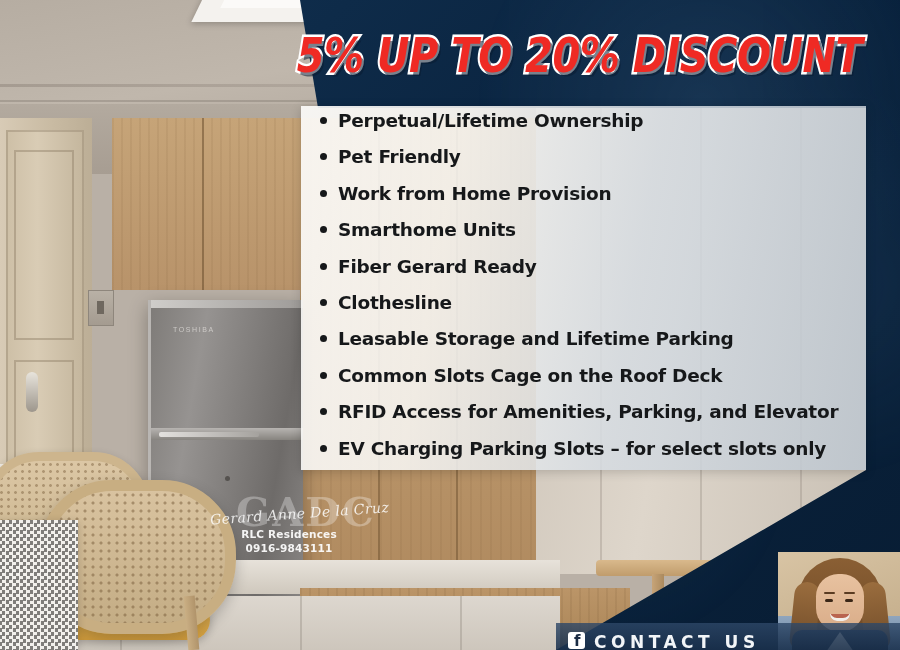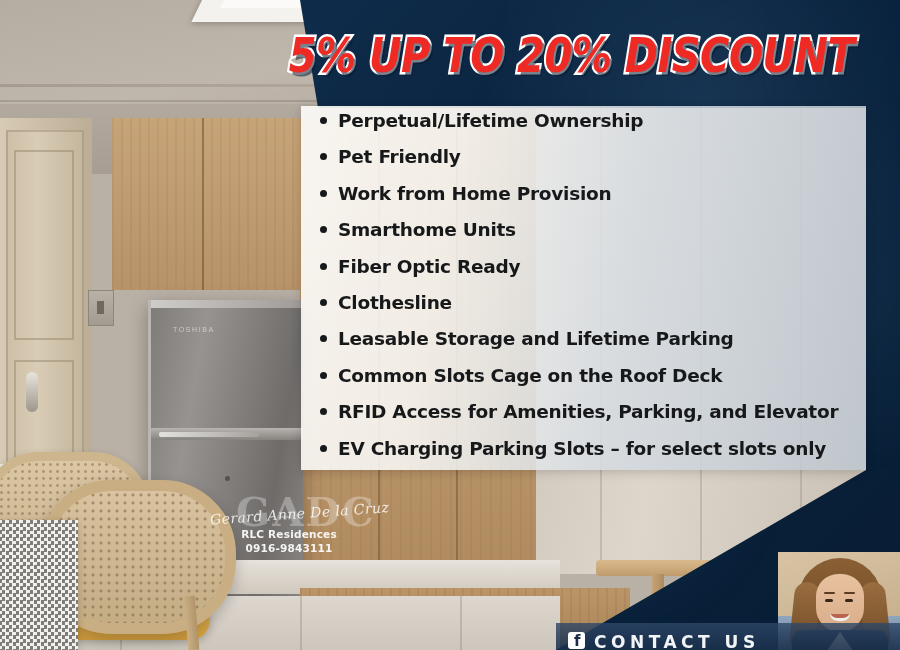--- a/index.html
+++ b/index.html
@@ -125,21 +125,21 @@
         clip-path:polygon(300px 0, 900px 0, 900px 650px, 556px 650px, 866px 470px, 866px 108px, 318px 108px);}
   .navy-tex{position:absolute;left:0;top:0;width:900px;height:650px;opacity:.30;
         background:
           radial-gradient(circle at 78% 16%,rgba(125,180,225,.40),rgba(0,0,0,0) 26%),
           radial-gradient(circle at 92% 44%,rgba(110,165,215,.30),rgba(0,0,0,0) 22%),
           radial-gradient(circle at 68% 72%,rgba(100,150,200,.26),rgba(0,0,0,0) 24%);
         clip-path:polygon(300px 0, 900px 0, 900px 650px, 556px 650px, 866px 470px, 866px 108px, 318px 108px);
         pointer-events:none;}
 
   
-  .headline{position:absolute;left:284px;top:20px;width:575px;height:70px;
+  .headline{position:absolute;left:292px;top:20px;width:575px;height:70px;
         display:flex;align-items:center;justify-content:center;}
   .headline span{
         font-family:"DejaVu Sans",sans-serif;
         font-size:40px;font-weight:bold;font-style:italic;
         letter-spacing:-0.5px;white-space:nowrap;
         color:#ef2a24;
         -webkit-text-stroke:4px #ffffff;
         paint-order:stroke fill;
         text-shadow:3px 3px 0 rgba(10,28,50,.55);
         transform:scaleY(1.22) scaleX(1.0);}
@@ -296,21 +296,21 @@
     <div class="bullet">
       <span class="dot"></span>
       <span class="txt">Work from Home Provision</span>
     </div>
     <div class="bullet">
       <span class="dot"></span>
       <span class="txt">Smarthome Units</span>
     </div>
     <div class="bullet">
       <span class="dot"></span>
-      <span class="txt">Fiber Optic Ready</span>
+      <span class="txt">Fiber Gerard Ready</span>
     </div>
     <div class="bullet">
       <span class="dot"></span>
       <span class="txt">Clothesline</span>
     </div>
     <div class="bullet">
       <span class="dot"></span>
       <span class="txt"> Leasable Storage and Lifetime Parking</span>
     </div>
     <div class="bullet">

